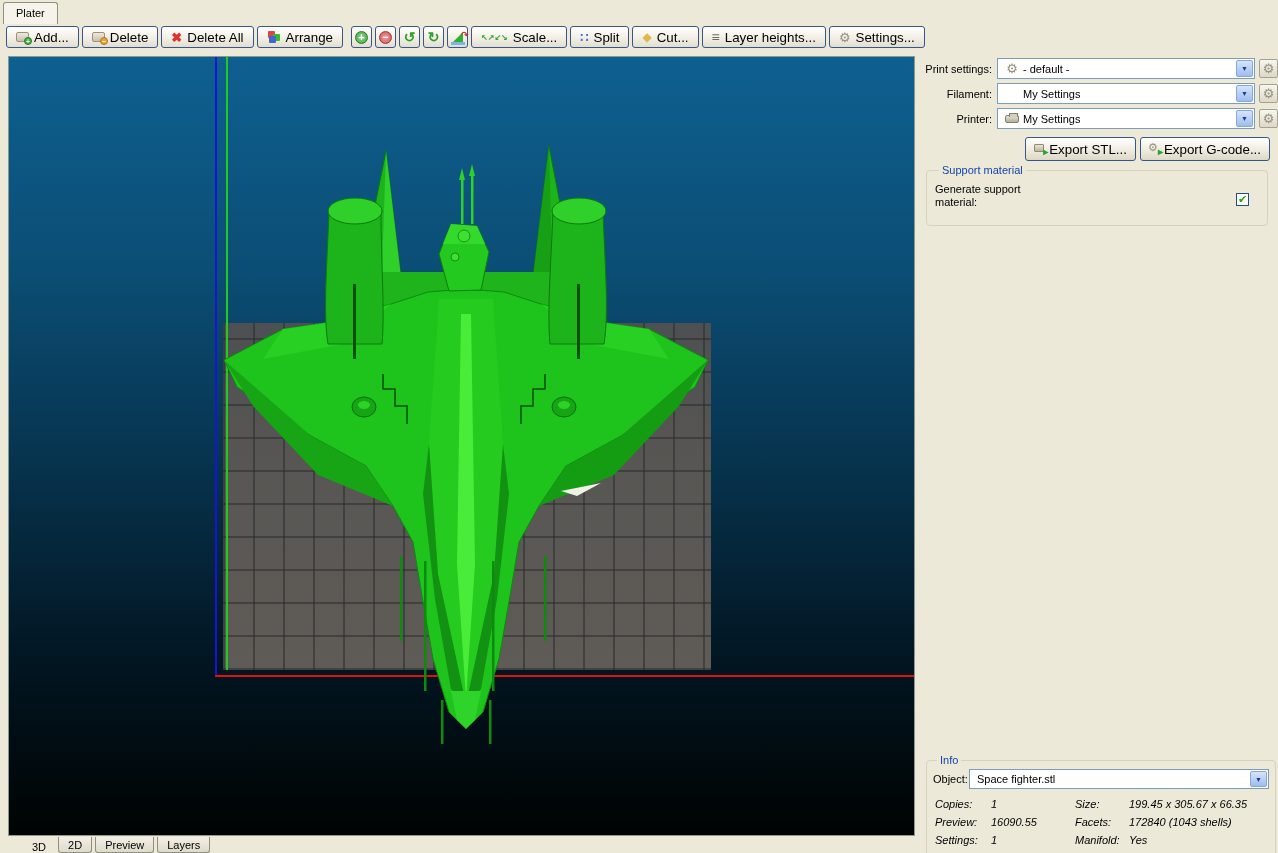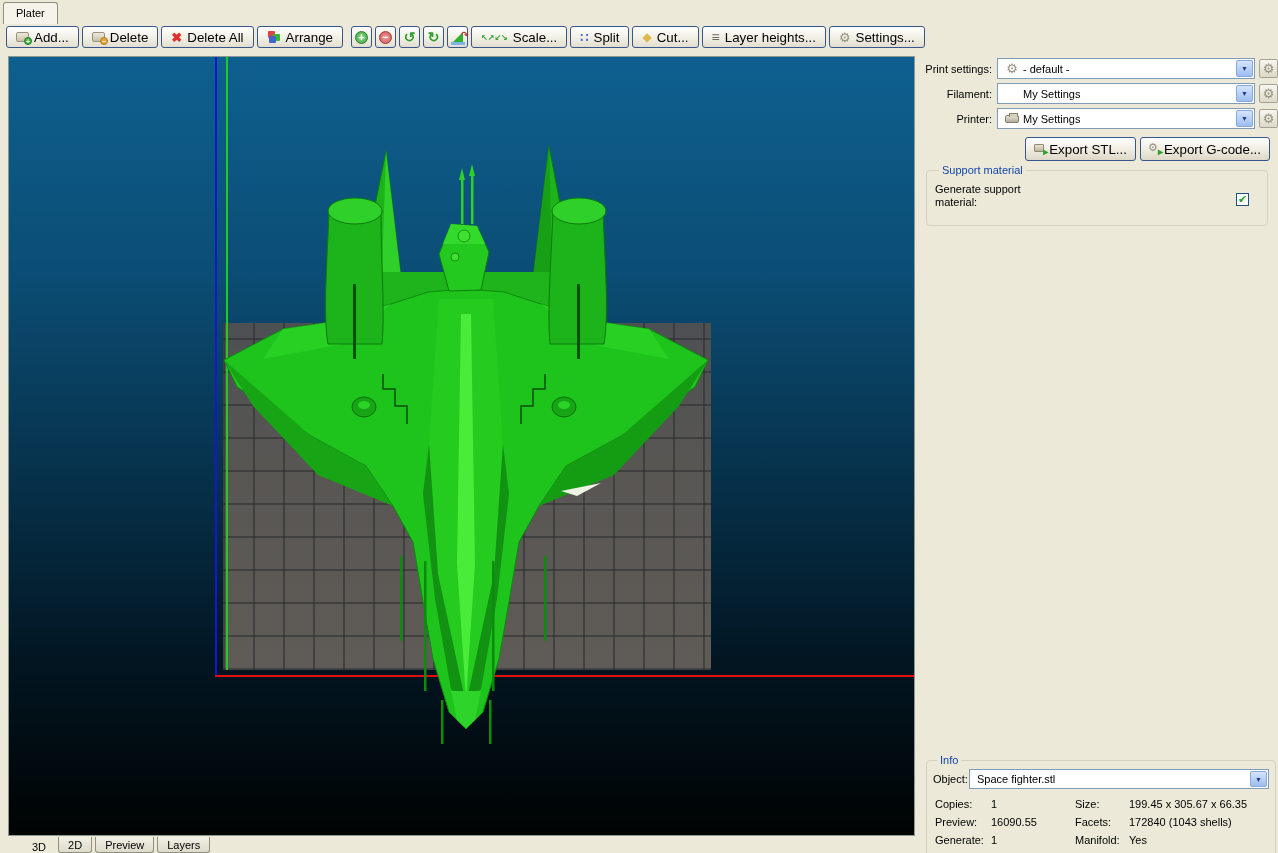--- a/index.html
+++ b/index.html
@@ -117,21 +117,21 @@
   .support-inner { display:flex; align-items:center; justify-content:space-between; padding-top:3px; }
   .support-label { width:120px; line-height:13px; }
   .checkbox { width:13px; height:13px; background:#fff; border:1px solid #1c5180; margin:6px 10px 0 0;
               display:flex; align-items:center; justify-content:center;
               color:#21a121; font-size:11px; line-height:11px; }
 
   .info-box { position:absolute; left:926px; top:754px; width:350px; height:120px; padding:3px 6px; }
   .object-row { display:flex; align-items:center; margin-top:0; }
   .object-row .plabel2 { width:36px; }
   .info-grid { display:grid; grid-template-columns:56px 84px 54px 1fr; row-gap:6px;
-               margin-top:9px; padding:0 2px; }
+               margin-top:9px; padding:0 2px;font-style:italic; }
 
   
   .bottom-tabs { position:absolute; left:0; top:837px; width:917px; height:16px;
                  display:flex; align-items:stretch; gap:3px; padding-left:3px;margin-left:20px; }
   .btab { padding:2px 9px 0 9px; background:linear-gradient(#f2f0e5,#dedacb);
           border:1px solid #90907c; border-top:none; border-radius:0 0 3px 3px; }
   .btab.active { background:#ece9d8; border:none; padding-top:4px; }
 </style>
 </head>
 <body>
@@ -348,21 +348,21 @@
   </div>
   <div class="info-grid">
     <span>Copies:</span>
     <span>1</span>
     <span>Size:</span>
     <span>199.45 x 305.67 x 66.35</span>
     <span>Preview:</span>
     <span>16090.55</span>
     <span>Facets:</span>
     <span>172840 (1043 shells)</span>
-    <span>Generate:</span>
+    <span>Settings:</span>
     <span>1</span>
     <span>Manifold:</span>
     <span>Yes</span>
   </div>
 </fieldset>
 
 <div class="bottom-tabs">
   <span class="btab active"><span>3D</span></span>
   <span class="btab"><span>2D</span></span>
   <span class="btab"><span>Preview</span></span>

